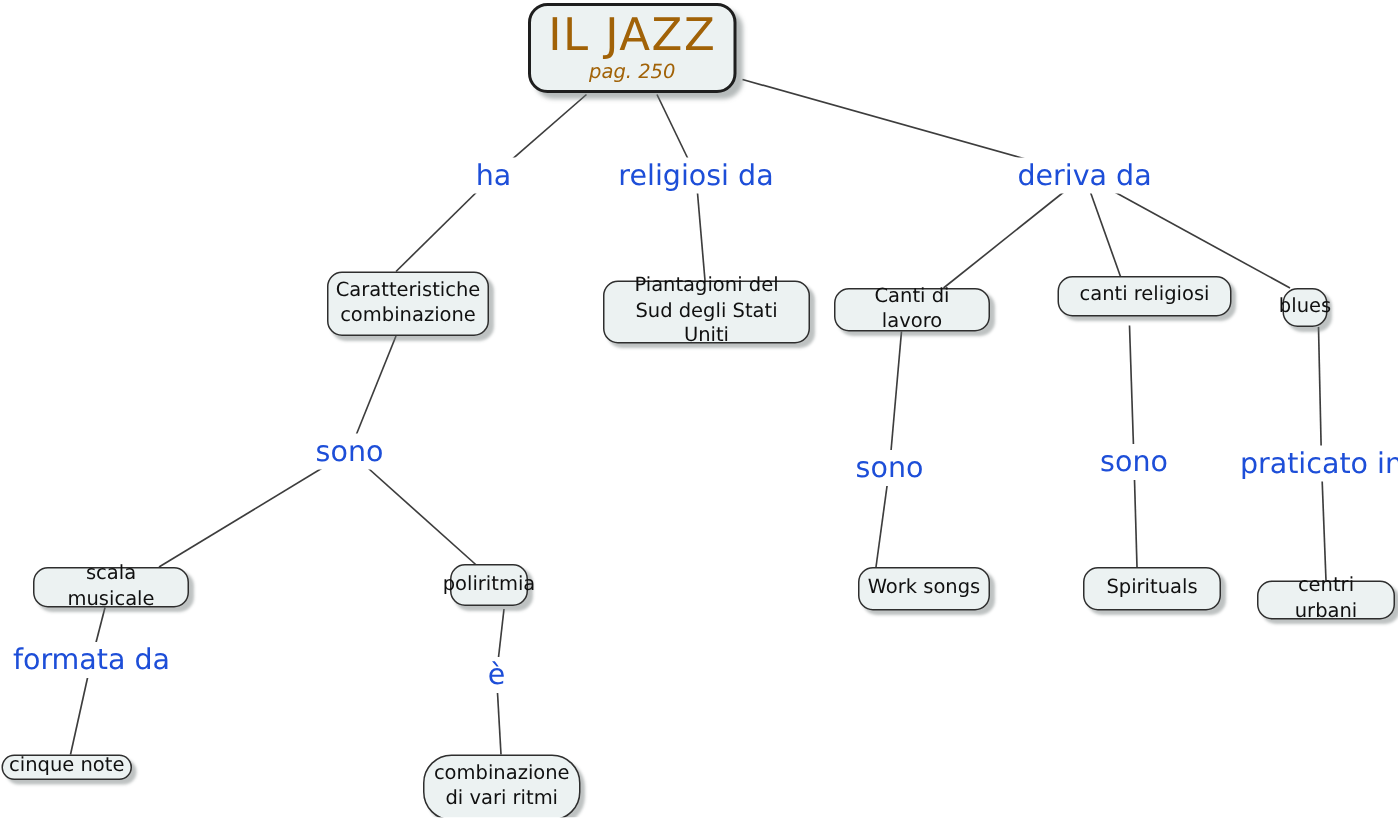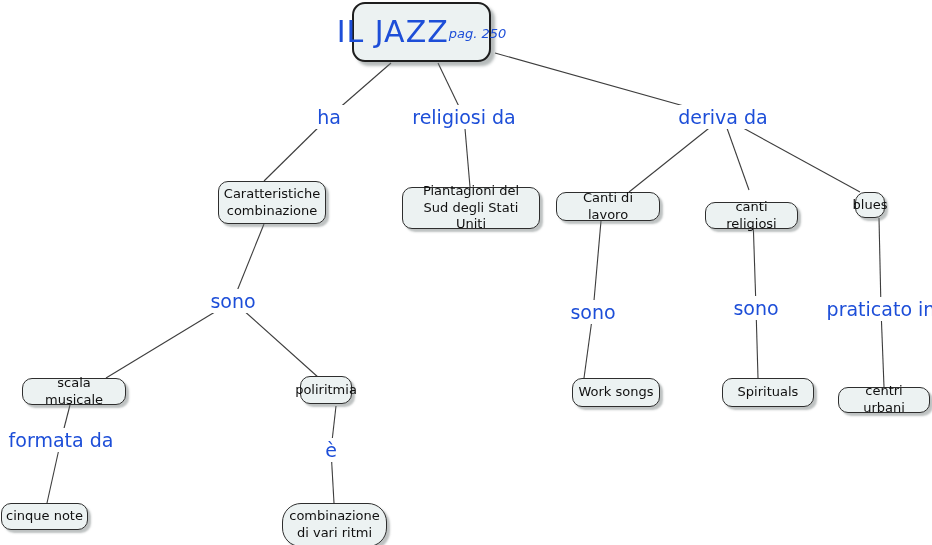--- a/index.html
+++ b/index.html
@@ -37,28 +37,28 @@
     line-height: 1.28;
     color: #101010;
     white-space: pre-line;
     padding: 1px 4px;
     cursor: default;
   }
   .root-node {
     position: absolute;
     box-sizing: border-box;
     display: flex;
-    flex-direction: row;
+    flex-direction: column;
     align-items: center;
     justify-content: center;
     background: #ecf2f2;
     border: 2px solid #1e1e1e;
     border-radius: 13px;
     box-shadow: 4px 4px 3px rgba(110,120,120,0.5);
-    color: #1d4ed8;
+    color: #a16207;
   }
   .root-title {
     font-size: 30px;
     line-height: 1.05;
     letter-spacing: 1px;
     white-space: nowrap;
   }
   .root-subtitle {
     font-size: 13px;
     font-style: italic;
@@ -106,25 +106,25 @@
 
   <div class="root-node" id="rootNode" style="left: 352px; top: 2px; width: 139px; height: 60px;">
     <div class="root-title">IL JAZZ</div>
     <div class="root-subtitle">pag. 250</div>
   </div>
 <div class="node" style="left: 218px; top: 181px; width: 108px; height: 43px;">Caratteristiche
 combinazione</div>
     <div class="node" style="left: 402px; top: 187px; width: 138px; height: 42px;">Piantagioni del
 Sud degli Stati Uniti</div>
     <div class="node" style="left: 556px; top: 192px; width: 104px; height: 29px;">Canti di lavoro</div>
-    <div class="node" style="left: 705px; top: 202px; width: 93px; height: 27px; text-align: center;">canti religiosi</div>
+    <div class="node" style="left: 705px; top: 184px; width: 116px; height: 27px; text-align: center;">canti religiosi</div>
     <div class="node" style="left: 855px; top: 192px; width: 30px; height: 26px;">blues</div>
     <div class="node" style="left: 22px; top: 378px; width: 104px; height: 27px;">scala musicale</div>
     <div class="node" style="left: 300px; top: 376px; width: 52px; height: 28px;">poliritmia</div>
-    <div class="node" style="left: 1px; top: 503px; width: 87px; height: 27px;">cinque note</div>
+    <div class="node" style="left: 1px; top: 503px; width: 87px; height: 17px;">cinque note</div>
     <div class="node" style="left: 282px; top: 503px; width: 105px; height: 44px; border-radius: 19px;">combinazione
 di vari ritmi</div>
     <div class="node" style="left: 572px; top: 378px; width: 88px; height: 29px;">Work songs</div>
     <div class="node" style="left: 722px; top: 378px; width: 92px; height: 29px;">Spirituals</div>
     <div class="node" style="left: 838px; top: 387px; width: 92px; height: 26px;">centri urbani</div>
     <div class="link-label" style="left: 329px; top: 117px;">ha</div>
     <div class="link-label" style="left: 464px; top: 117px;">religiosi da</div>
     <div class="link-label" style="left: 723px; top: 117px;">deriva da</div>
     <div class="link-label" style="left: 233px; top: 301px;">sono</div>
     <div class="link-label" style="left: 61px; top: 440px;">formata da</div>

